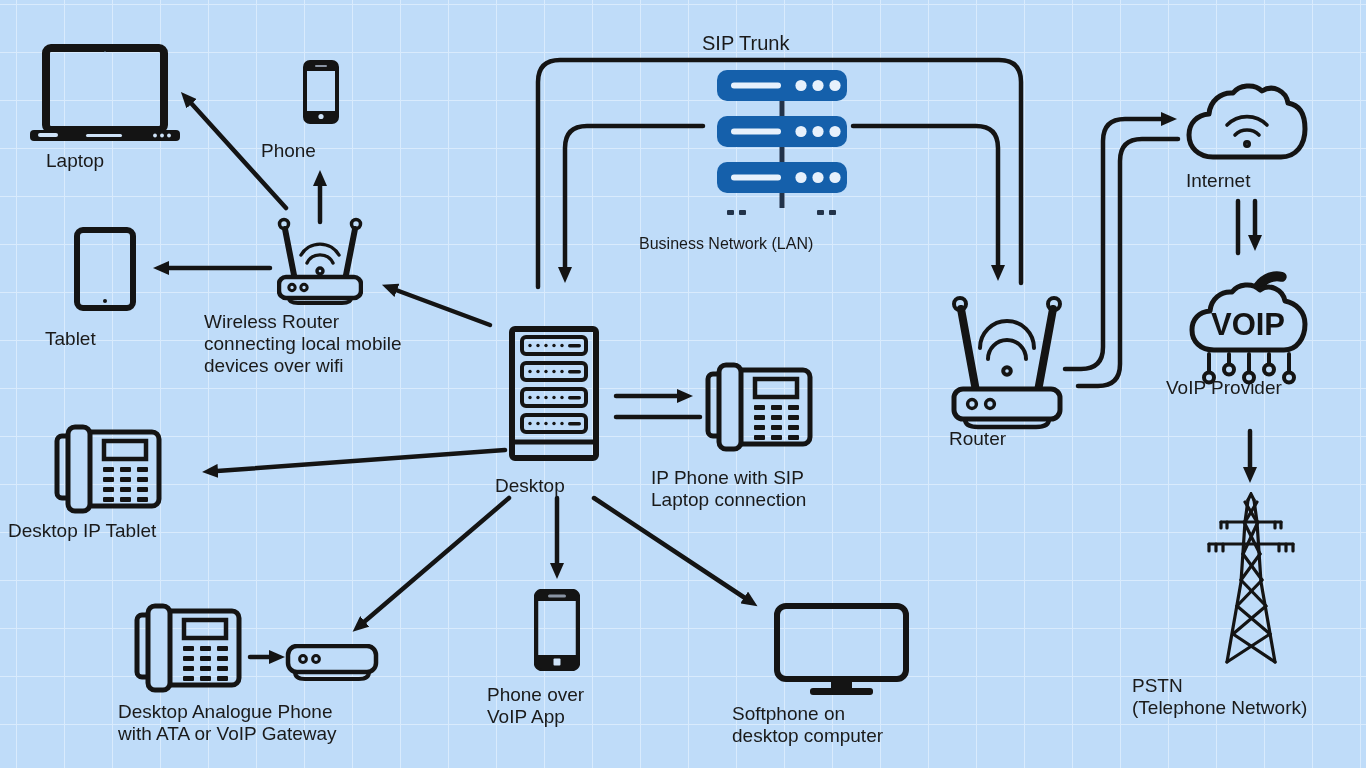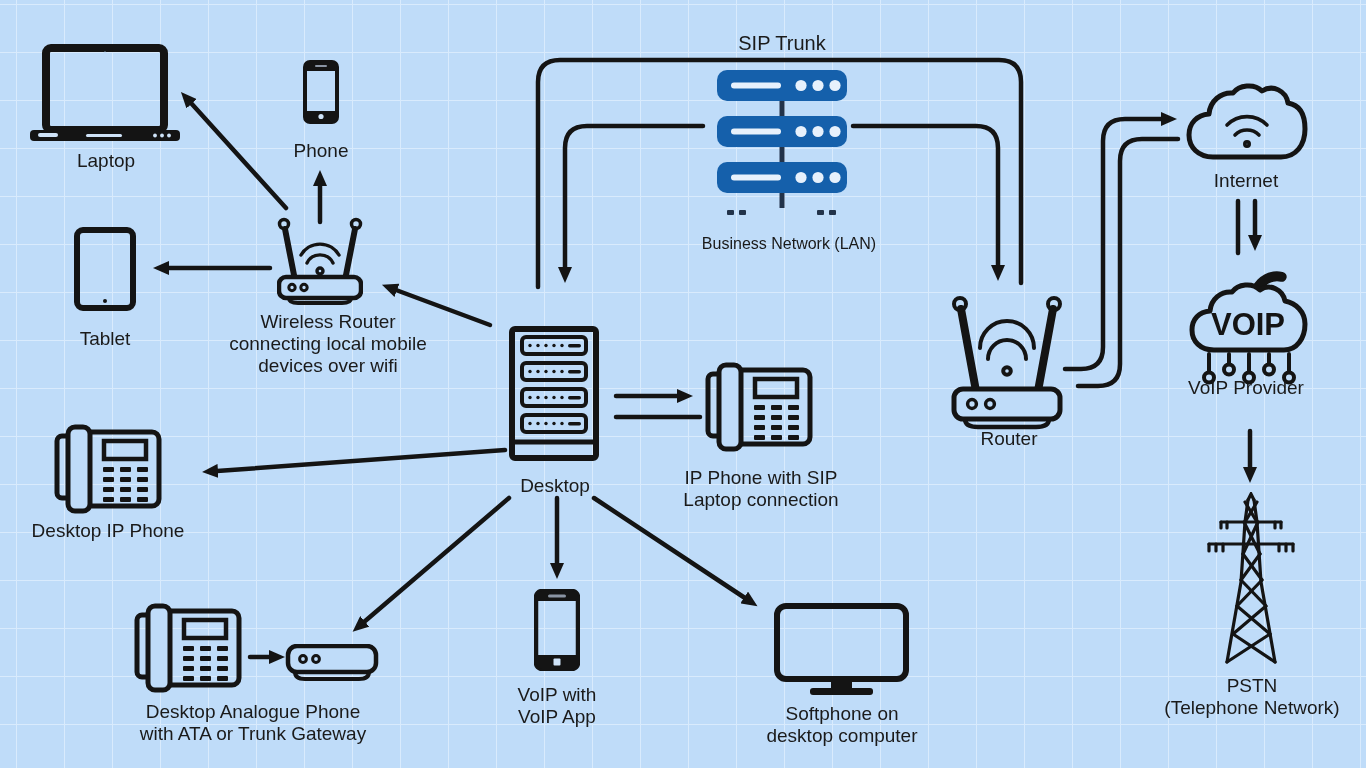--- a/index.html
+++ b/index.html
@@ -9,21 +9,21 @@
     background-image:
       linear-gradient(#d9ebfd 1.5px, transparent 1.5px),
       linear-gradient(90deg, #d9ebfd 1.5px, transparent 1.5px);
     background-size:48px 48px;
     background-position:16px 4px;
     font-family:"Liberation Sans", sans-serif;
     color:#161616;
   }
   .abs{position:absolute;}
   .node-label{
-    position:absolute;text-align:center;
+    position:absolute;
     font-size:19px;line-height:22px;color:#1a1a1a;
   }
   .lan-title{font-size:16px;font-weight:normal;}
   .sip-title{font-size:20px;}
   svg{display:block;}
 </style>
 </head>
 <body>
 
 <div id="canvas">
@@ -352,26 +352,26 @@
     <div>Tablet</div>
   </div>
 
   <div class="node-label abs" style="left:204px;top:311px;width:248px">
     <div>Wireless Router</div>
     <div>connecting local mobile</div>
     <div>devices over wifi</div>
   </div>
 
   <div class="node-label abs" style="left:8px;top:520px;width:200px">
-    <div>Desktop IP Phone</div>
+    <div>Desktop IP Tablet</div>
   </div>
 
   <div class="node-label abs" style="left:118px;top:701px;width:270px">
     <div>Desktop Analogue Phone</div>
-    <div>with ATA or Trunk Gateway</div>
+    <div>with ATA or VoIP Gateway</div>
   </div>
 
   <div class="node-label abs" style="left:495px;top:475px;width:120px">
     <div>Desktop</div>
   </div>
 
   <div class="node-label abs" style="left:651px;top:467px;width:220px">
     <div>IP Phone with SIP</div>
     <div>Laptop connection</div>
   </div>
@@ -387,21 +387,21 @@
   <div class="node-label abs" style="left:1166px;top:377px;width:160px">
     <div>VoIP Provider</div>
   </div>
 
   <div class="node-label abs" style="left:1132px;top:675px;width:240px">
     <div>PSTN</div>
     <div>(Telephone Network)</div>
   </div>
 
   <div class="node-label abs" style="left:487px;top:684px;width:140px">
-    <div>VoIP with</div>
+    <div>Phone over</div>
     <div>VoIP App</div>
   </div>
 
   <div class="node-label abs" style="left:732px;top:703px;width:220px">
     <div>Softphone on</div>
     <div>desktop computer</div>
   </div>
 
 </div>
 

